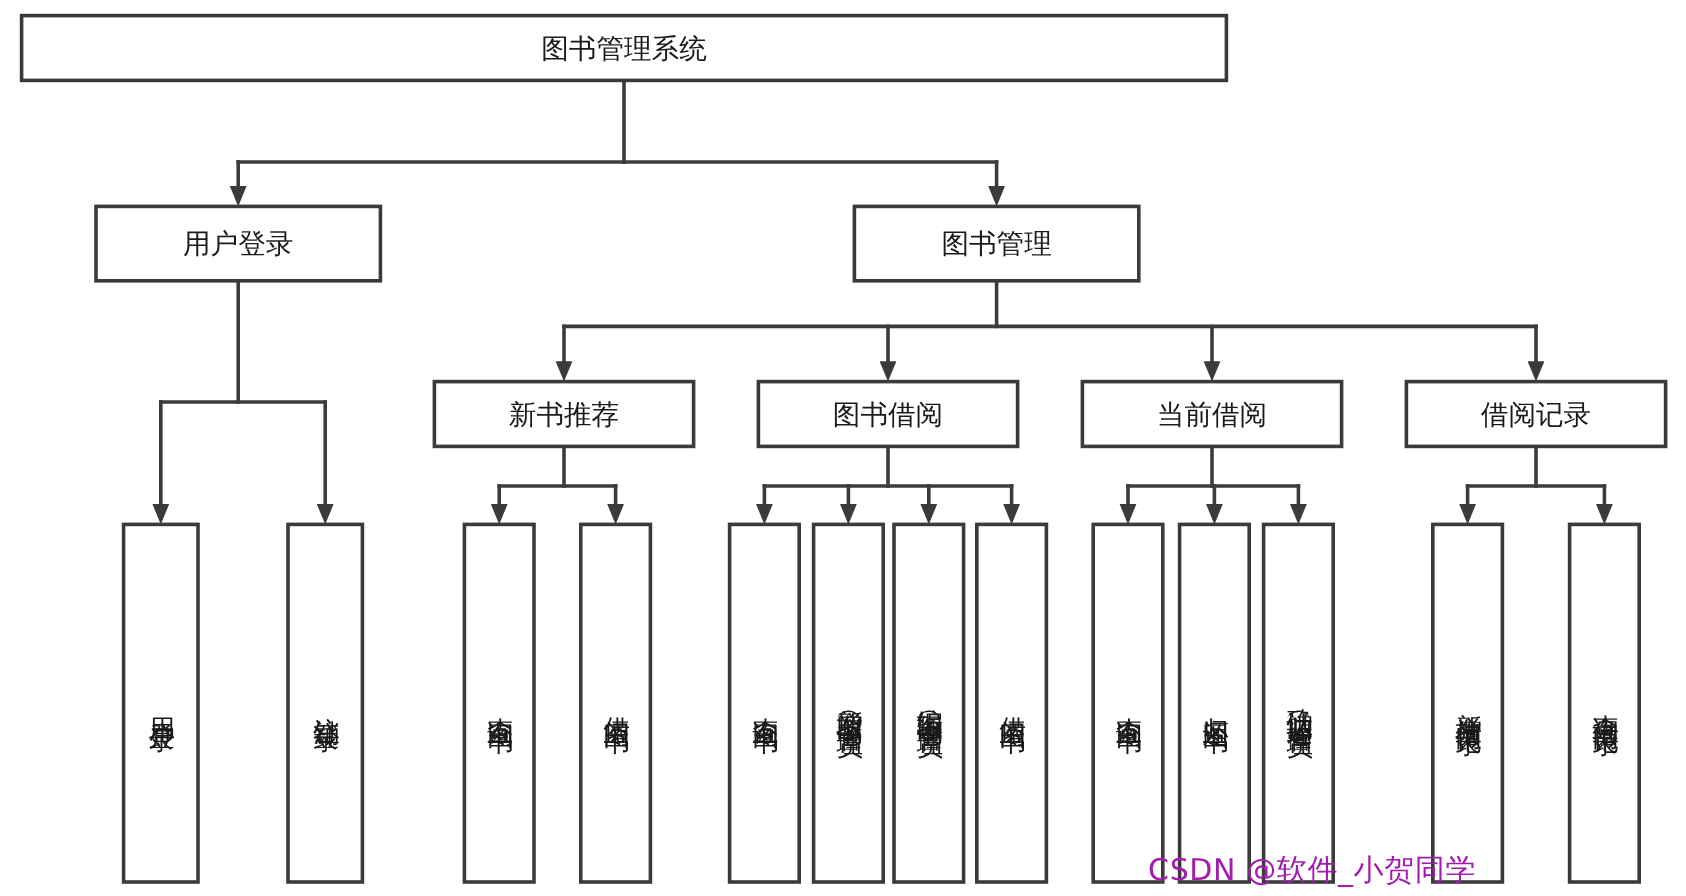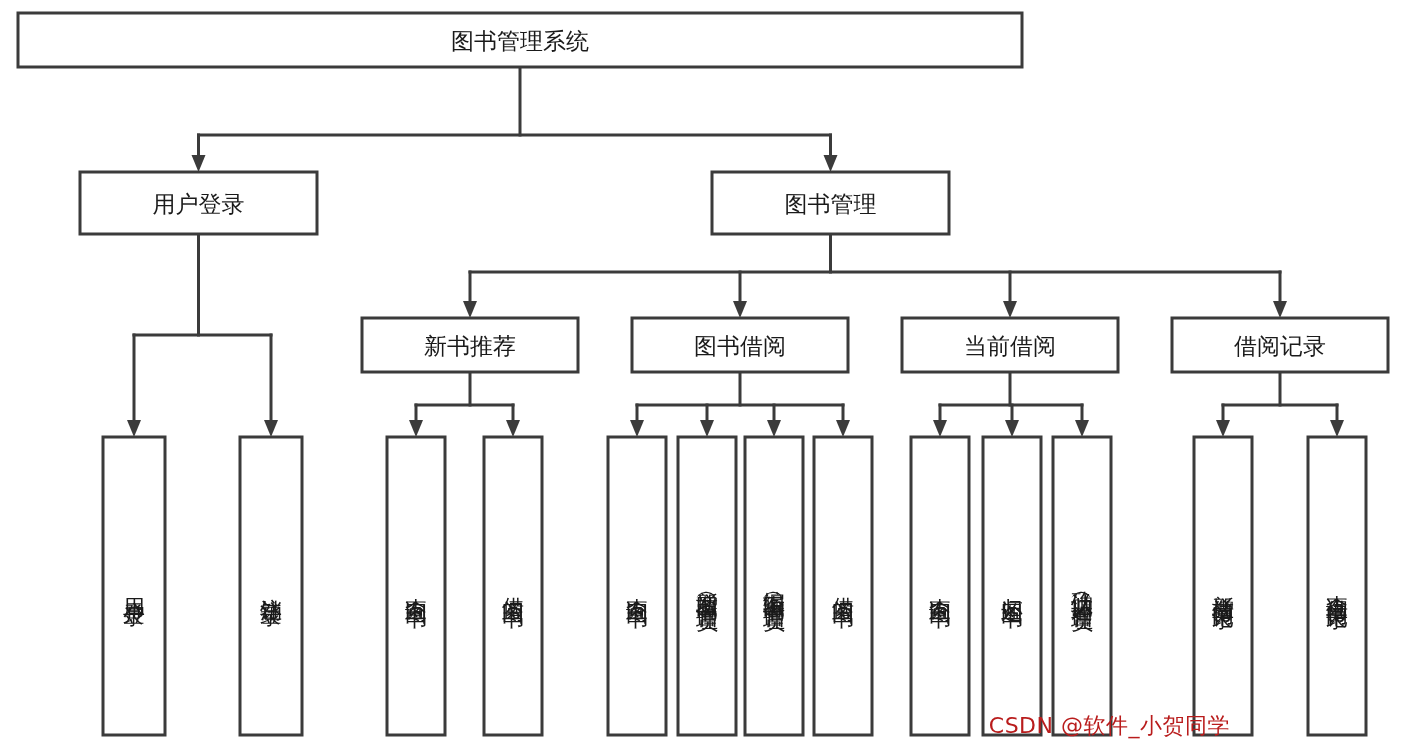--- a/index.html
+++ b/index.html
@@ -59,22 +59,22 @@
     color: #1a1a1a;
     white-space: nowrap;
     text-align: center;
     pointer-events: none;
   }
   .watermark {
     position: absolute;
     right: 12px;
     bottom: 6px;
     font-family: "DejaVu Sans", "Liberation Sans", sans-serif;
-    font-size: 22px;
-    color: #b91c1c;
+    font-size: 25px;
+    color: #a21caf;
     white-space: nowrap;
     letter-spacing: 0.5px;
   }
 </style>
 </head>
 <body>
 
 <div id="diagram-root">
 
   <svg id="tree-svg" viewBox="0 0 1405 747">

